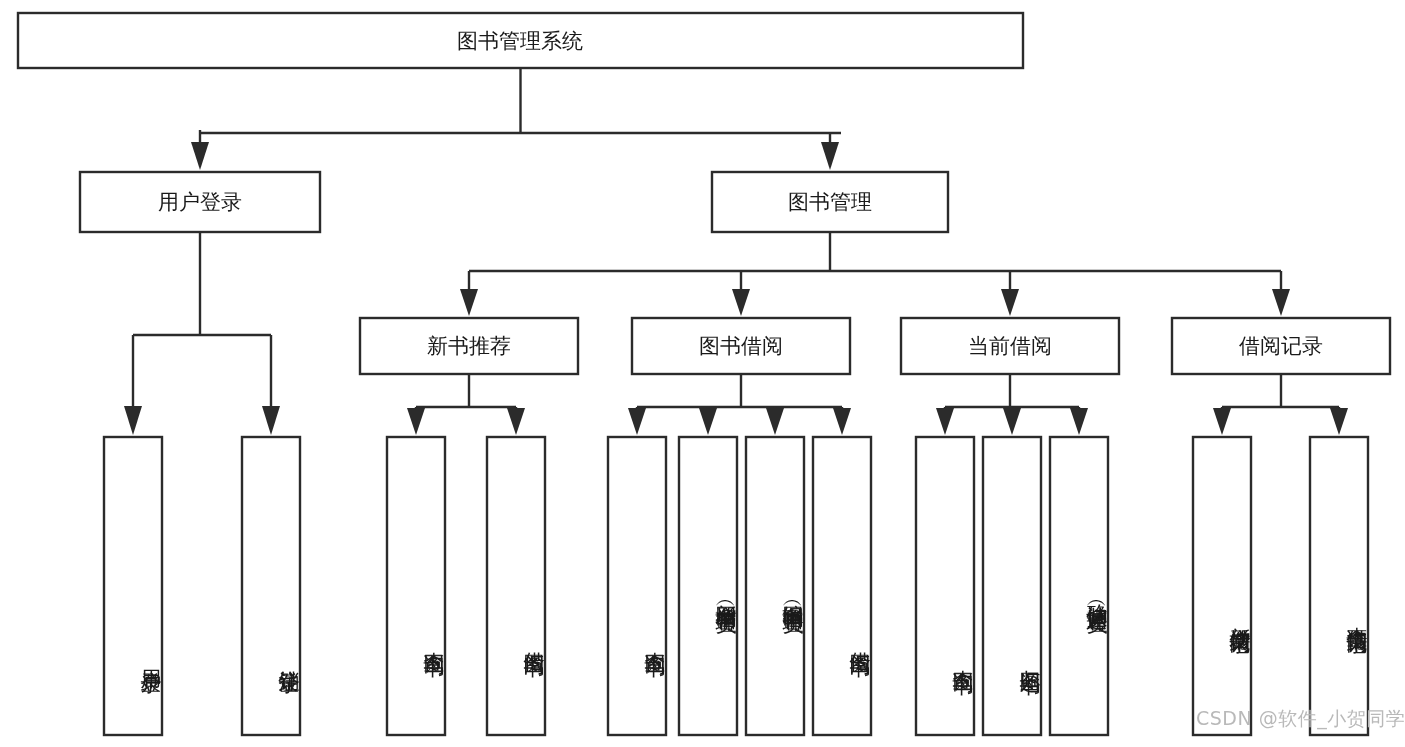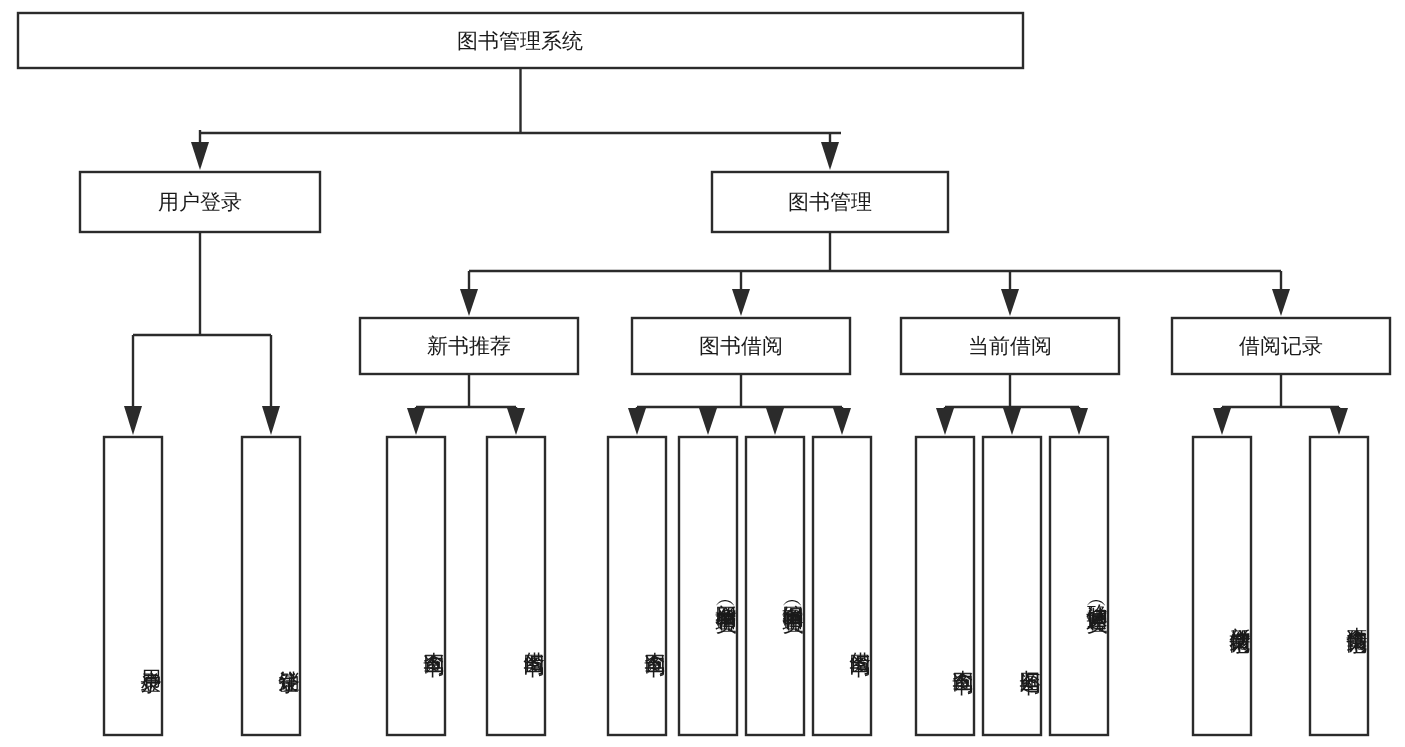--- a/index.html
+++ b/index.html
@@ -201,14 +201,15 @@
   <div class="leaf-label" style="left:608px; top:437px; width:58px; height:298px; padding-top:52px;">查询图书</div>
   <div class="leaf-label" style="left:679px; top:437px; width:58px; height:298px; padding-top:8px;">新增图书（管理员）</div>
   <div class="leaf-label" style="left:746px; top:437px; width:58px; height:298px; padding-top:8px;">编辑图书（管理员）</div>
   <div class="leaf-label" style="left:813px; top:437px; width:58px; height:298px; padding-top:52px;">借阅图书</div>
   <div class="leaf-label" style="left:916px; top:437px; width:58px; height:298px; padding-top:70px;">查询图书</div>
   <div class="leaf-label" style="left:983px; top:437px; width:58px; height:298px; padding-top:70px;">归还图书</div>
   <div class="leaf-label" style="left:1050px; top:437px; width:58px; height:298px; padding-top:8px;">确认归还（管理员）</div>
   <div class="leaf-label" style="left:1193px; top:437px; width:58px; height:298px; padding-top:28px;">新增借阅记录</div>
   <div class="leaf-label" style="left:1310px; top:437px; width:58px; height:298px; padding-top:28px;">查询借阅记录</div>
 
+  <div class="watermark" style="left:1196px; top:706px;">CSDN @软件_小贺同学</div>
 
 </div>
 
 </body></html>

